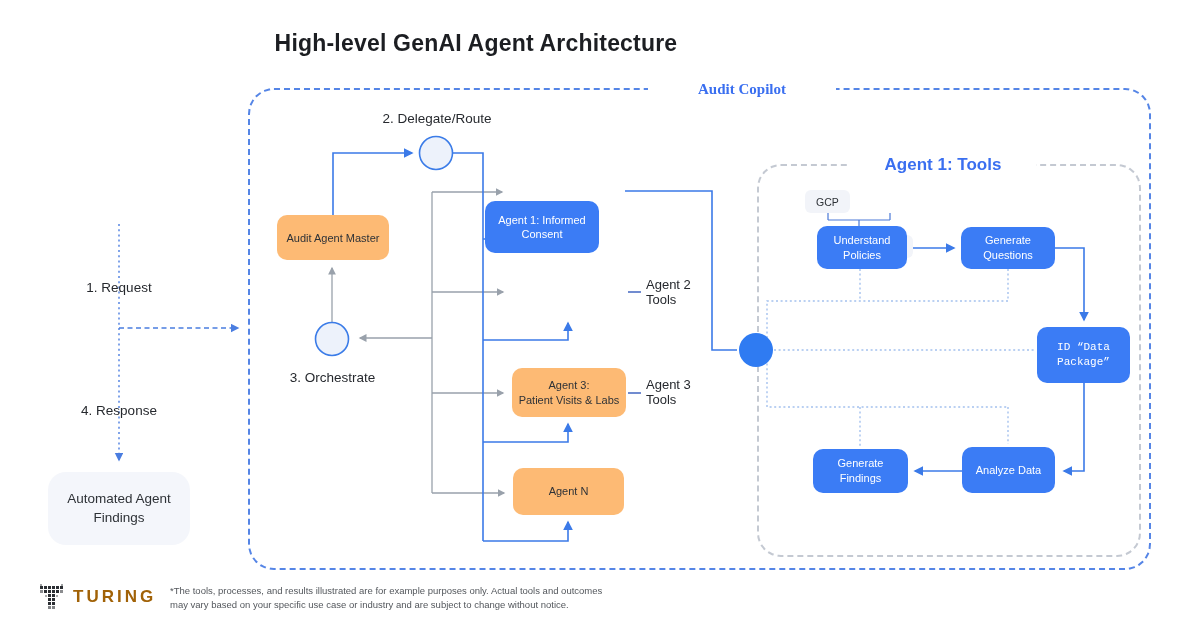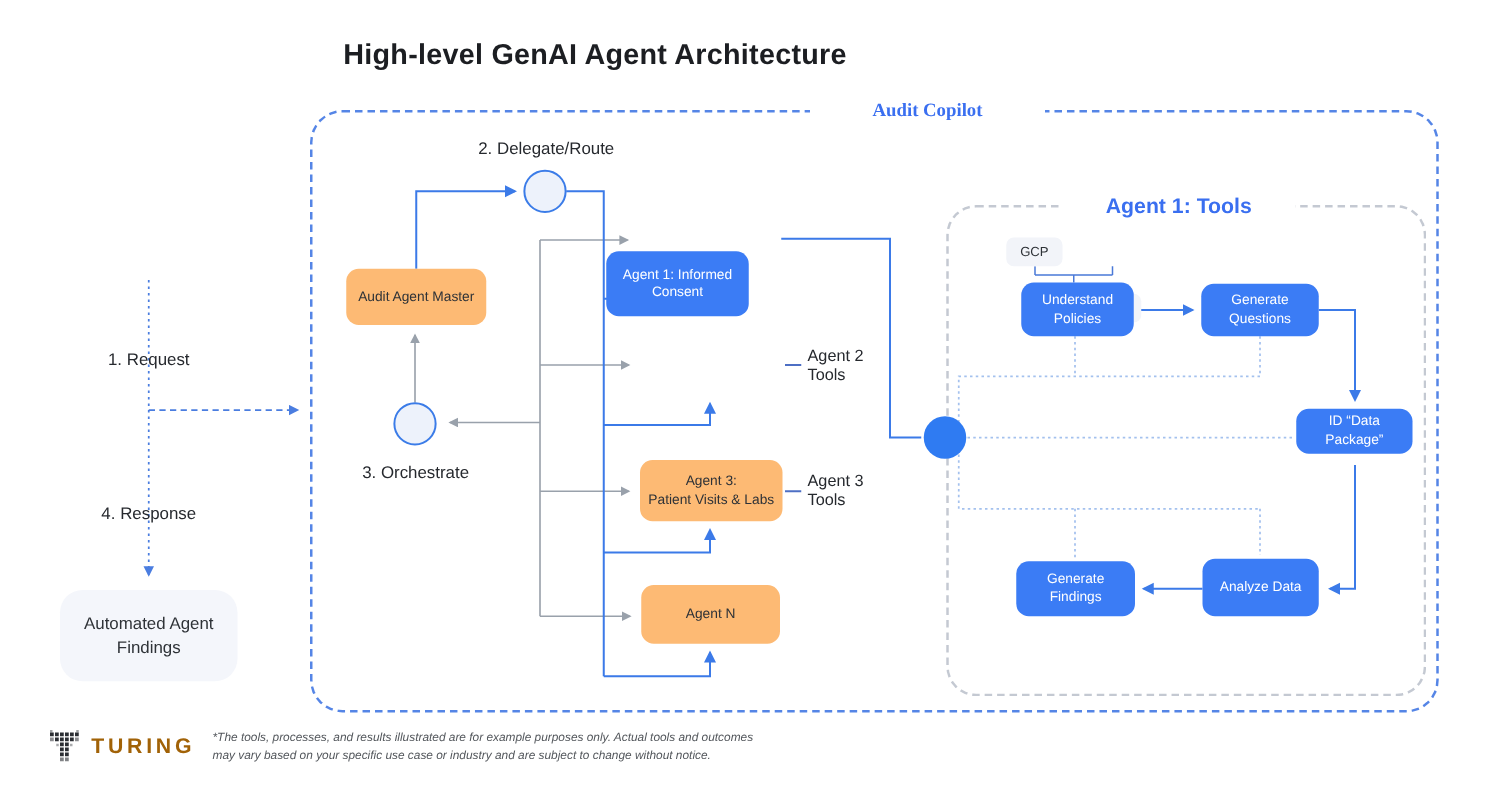--- a/index.html
+++ b/index.html
@@ -40,29 +40,29 @@
   .tools-label{width:72px;font-size:13px;line-height:1.18;color:#26292e;text-align:left;}
   .t2{left:646px;top:277px;}
   .t3{left:646px;top:377px;}
 
   .src{width:45px;height:23px;background:#f2f4f9;border-radius:6px;font-size:10.5px;color:#2e3237;}
   .gcp{left:805px;top:190px;}
   .fda{left:868px;top:190px;margin-top:45px;}
   .tool{font-size:11px;line-height:1.35;}
   .up{left:778px;top:226px;width:90px;height:43px;margin-left:39px;}
   .gq{left:961px;top:227px;width:94px;height:42px;}
-  .idb{left:1037px;top:327px;width:93px;height:36px;}
+  .idb{left:1037px;top:327px;width:93px;height:56px;font-family:Liberation Mono, monospace;}
   .ad{left:962px;top:447px;width:93px;height:46px;}
   .gf{left:813px;top:449px;width:95px;height:44px;}
 
   .wires{left:0;top:0;width:1200px;height:630px;pointer-events:none;}
 
   .footer-brand{left:40px;top:583px;height:28px;display:flex;align-items:center;gap:9px;}
   .brand-word{font-size:17px;font-weight:700;letter-spacing:3px;color:#a16207;}
-  .disclaimer{left:170px;top:584px;width:570px;font-size:9.5px;line-height:1.5;color:#53575c;font-style:italic;}
+  .disclaimer{left:170px;top:584px;width:570px;font-size:9.5px;line-height:1.5;color:#53575c;}
 </style>
 </head>
 <body>
 
 <div class="canvas">
 
   <div class="abs page-title">High-level GenAI Agent Architecture</div>
 
   <div class="abs outer-box"></div>
   <div class="abs inner-box"></div>

